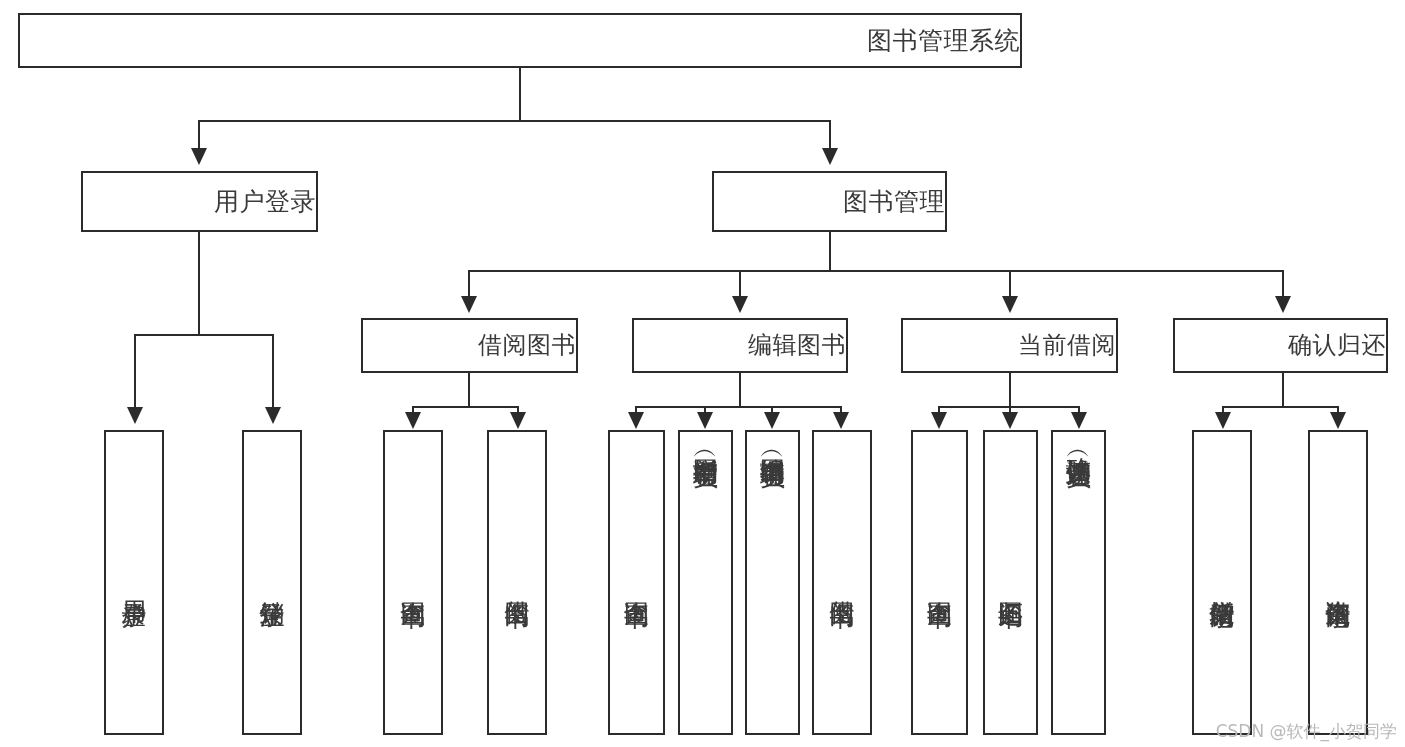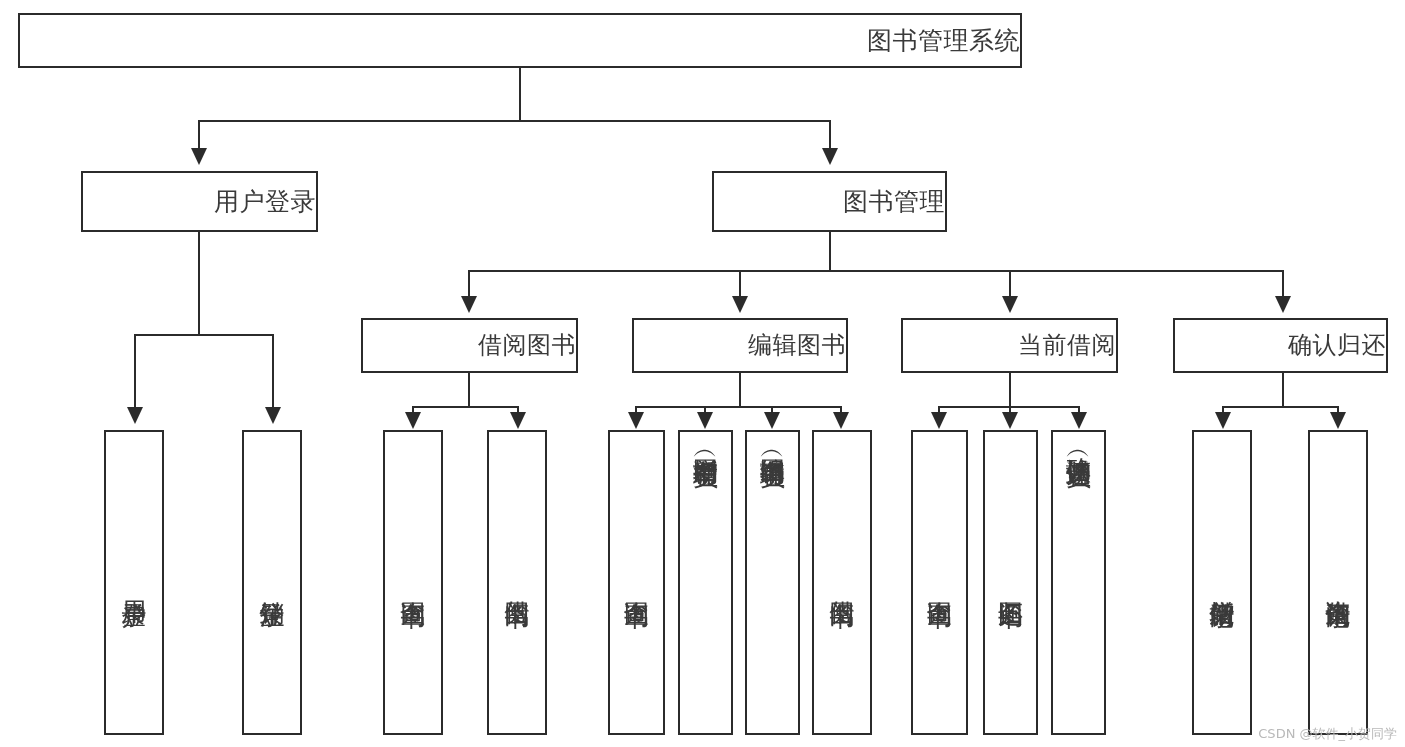--- a/index.html
+++ b/index.html
@@ -69,21 +69,21 @@
     height: 0;
     border-left: 8px solid transparent;
     border-right: 8px solid transparent;
     border-top: 17px solid #2b2b2b;
   }
 
   #watermark {
     position: absolute;
     right: 8px;
     bottom: 4px;
-    font-size: 13px;
+    font-size: 17px;
     color: #b9b9b9;
     font-family: "DejaVu Sans", "Liberation Sans", sans-serif;
     white-space: nowrap;
     pointer-events: none;
   }
 </style>
 </head>
 <body>
 
 <div id="diagram-canvas">

